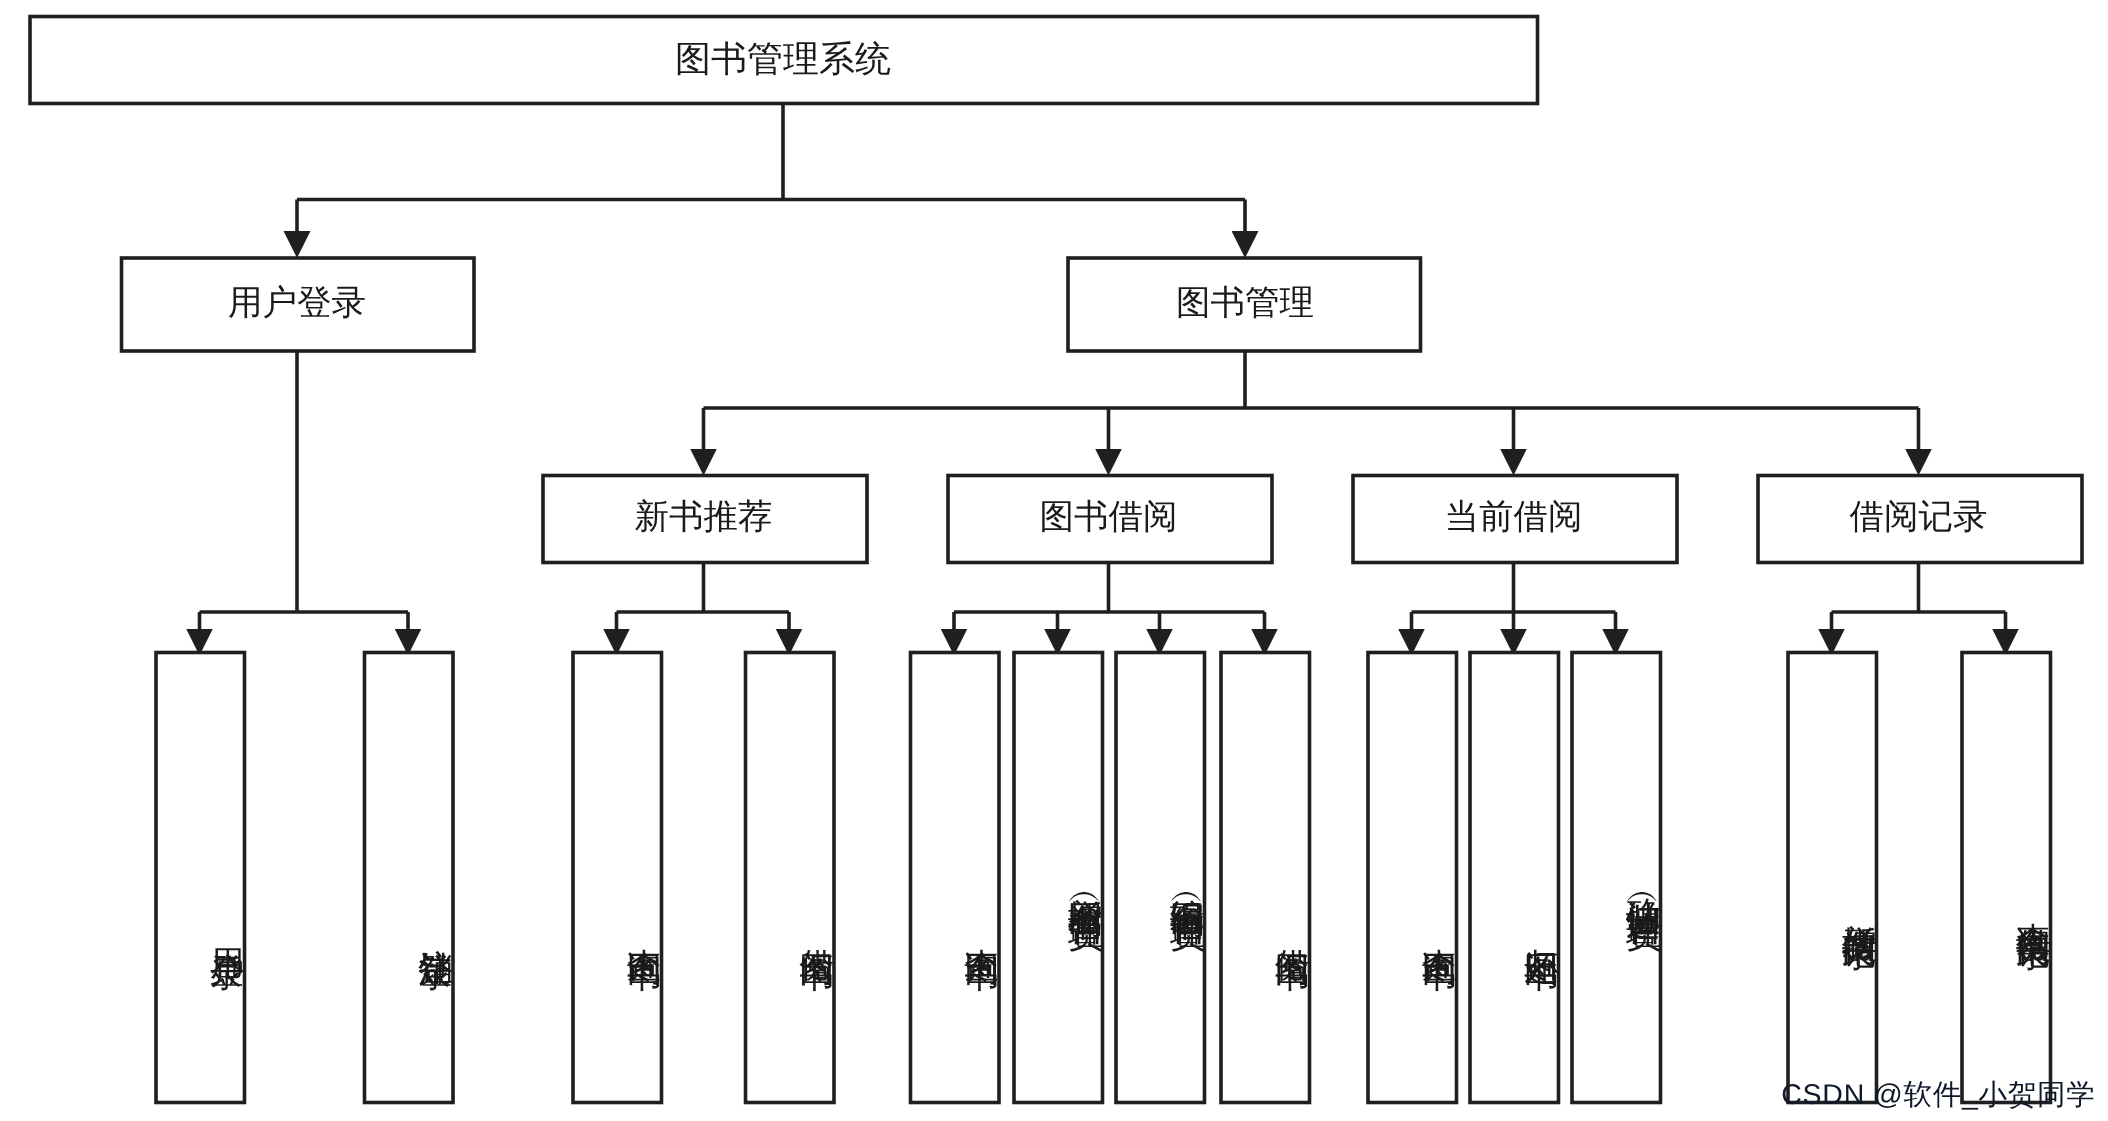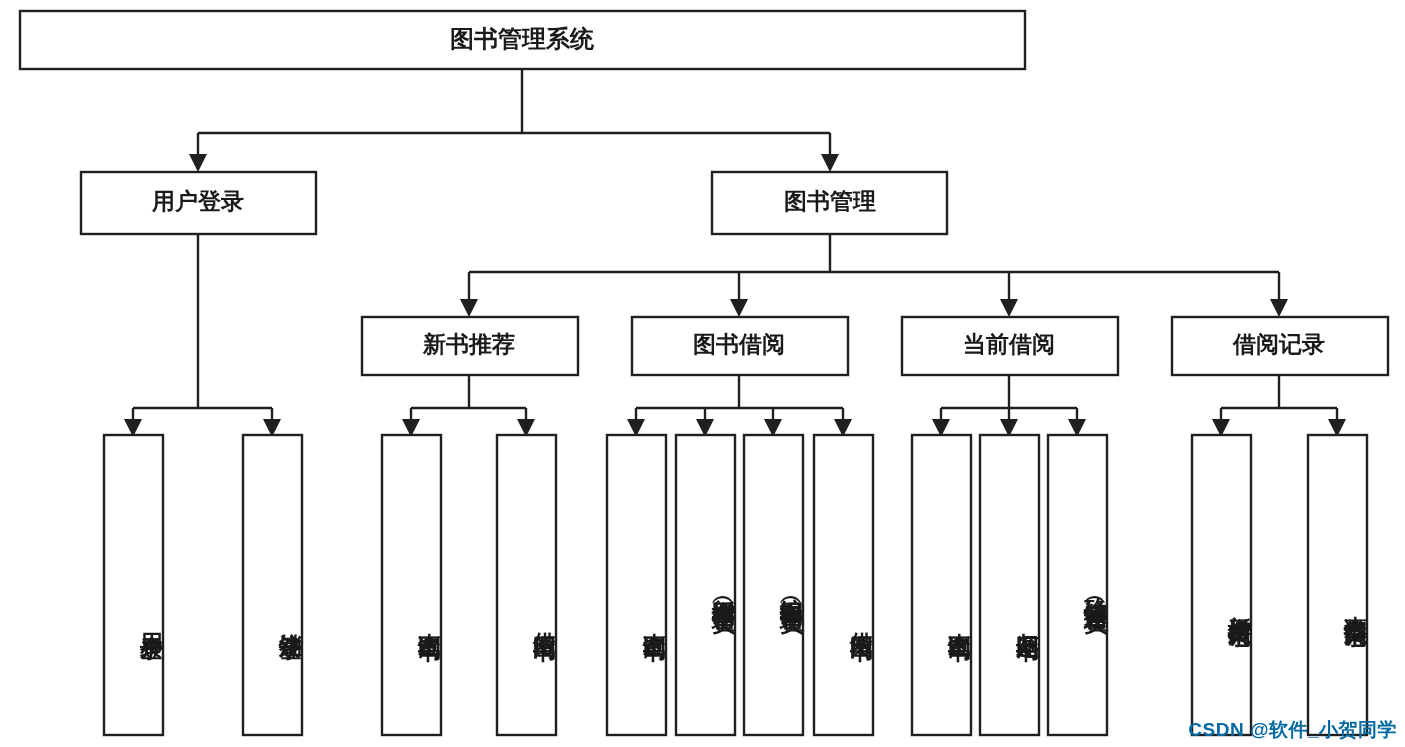--- a/index.html
+++ b/index.html
@@ -12,21 +12,20 @@
     width: 1405px;
     height: 747px;
     font-family: "Liberation Sans", "DejaVu Sans", sans-serif;
     overflow: hidden;
   }
   #diagram-root {
     position: relative;
     width: 1405px;
     height: 747px;
     background: #ffffff;
-    font-weight: bold;
   }
   svg#flow {
     position: absolute;
     left: 0;
     top: 0;
     width: 1405px;
     height: 747px;
     display: block;
   }
   .node-box {
@@ -77,21 +76,21 @@
     letter-spacing: 2px;
     pointer-events: none;
     text-align: center;
   }
   .watermark {
     position: absolute;
     right: 8px;
     bottom: 4px;
     font-family: "Liberation Sans", "DejaVu Sans", sans-serif;
     font-size: 19px;
-    color: #0369a1;
+    color: #0f172a;
     letter-spacing: 0.5px;
     white-space: nowrap;
   }
 </style>
 </head>
 <body>
 
 <div id="diagram-root">
 
   <svg id="flow" viewBox="0 0 1405 747">

